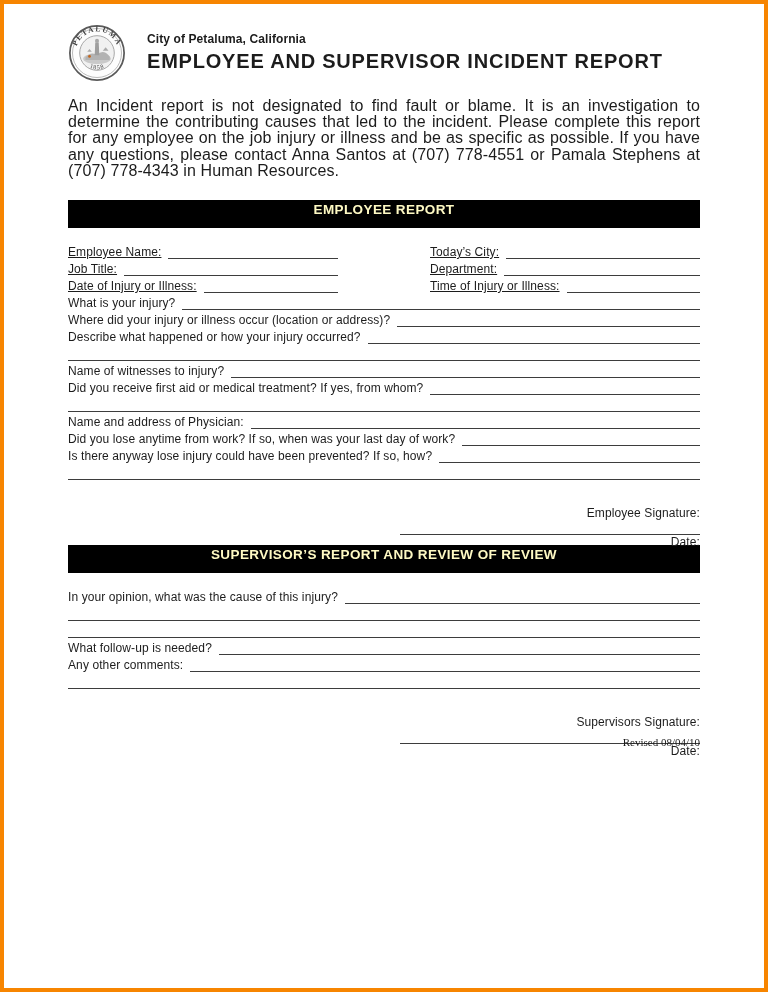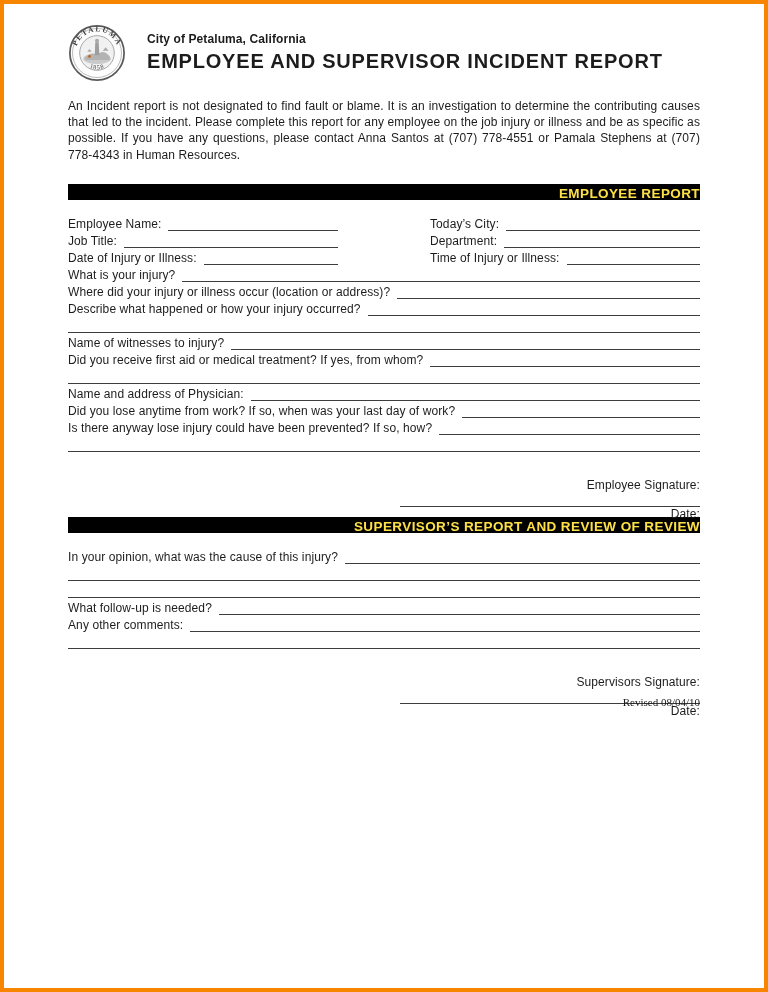--- a/index.html
+++ b/index.html
@@ -27,53 +27,53 @@
   .header-text { margin-left: 21px; padding-top: 9px; }
   .city { font-size: 12px; font-weight: bold; letter-spacing: 0.1px; }
   .title {
     font-size: 20px; font-weight: bold; margin: 4px 0 0 0;
     letter-spacing: 0.8px; white-space: nowrap;
   }
 
   
   .intro {
     margin: 15px 0 0 0;
-    font-size: 12px;
+    font-size: 16px;
     line-height: 16.2px;
     text-align: justify;
     letter-spacing: 0.1px;
   }
 
   
   .banner {
     margin-top: 21px;
-    height: 16px;
+    height: 28px;
     background: var(--banner-bg);
-    color: #fde047;
+    color: #fef9c3;
     font-weight: bold;
     font-size: 13.5px;
     letter-spacing: 0.4px;
-    text-align: right;
+    text-align: center;
     line-height: 20px;
   }
 
   
   .frow { display: flex; align-items: flex-end; height: 17px; font-size: 12px; }
   .frow .lbl { white-space: nowrap; letter-spacing: 0.1px; }
   .line {
     flex: 1 1 auto;
     border-bottom: 1.5px solid var(--line);
     height: 15px;
     margin-left: 7px;
   }
   .frow.blank { }
   .frow.blank .line { margin-left: 0; }
 
   .two-col { }
-  .cell { display: flex; align-items: flex-end; }
+  .cell { display: flex; align-items: flex-end; text-decoration: underline; }
   .cell.left  { width: 270px; flex: 0 0 auto; }
   .cell.right { flex: 1 1 auto; margin-left: 92px; }
 
   .sig .sigline { flex: 0 0 auto; width: 300px; }
   .sig .gap { flex: 0 0 auto; width: 43px; border: none; }
   .sig .dateline { flex: 1 1 auto; }
   .sig { margin-top: 26px; flex-direction: column; }
 
   .banner.sup { margin-top: 22px; }
   .first-after-banner { margin-top: 14px; }

